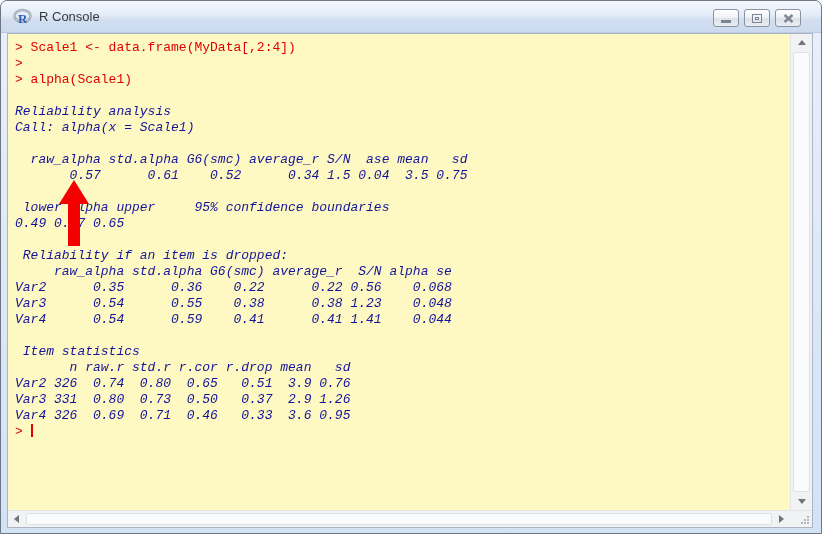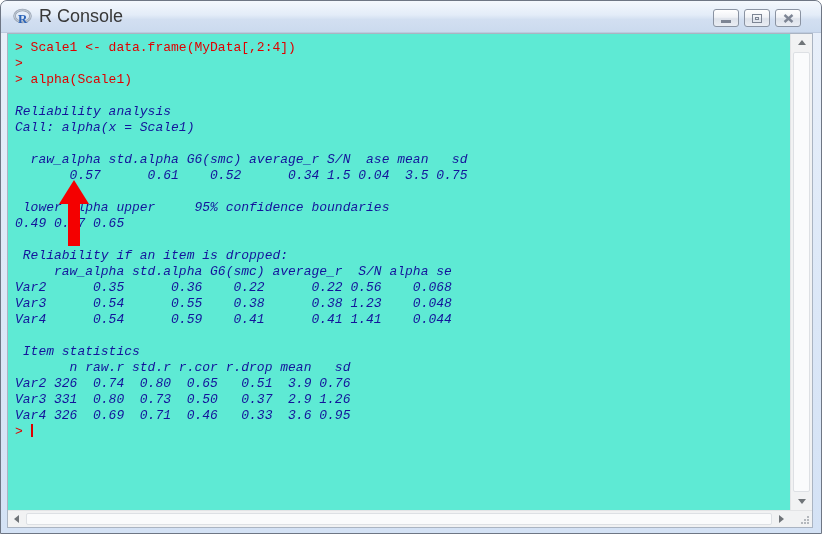--- a/index.html
+++ b/index.html
@@ -17,21 +17,21 @@
 
   
   .titlebar{
     position:absolute;left:0;top:0;right:0;height:32px;
     background:linear-gradient(180deg,#f4f8fd 0%,#e3ecf8 45%,#d2dff1 60%,#cbdaee 100%);
     border-bottom:1px solid #bccadf;
     border-radius:6px 6px 0 0;
     display:flex;align-items:center;
   }
   .app-icon{margin:0 6px 0 12px;display:flex;align-items:center;}
-  .title-text{font-size:18px;color:#383838;}
+  .title-text{font-size:13px;color:#383838;}
 
   .win-controls{position:absolute;right:20px;top:8px;display:flex;gap:5px;}
   .win-btn{
     width:26px;height:18px;
     border:1px solid #8a93a2;border-radius:3px;
     background:linear-gradient(180deg,#ffffff 0%,#f0f2f6 45%,#dde2ea 55%,#e9edf3 100%);
     display:flex;align-items:center;justify-content:center;
     padding:0;cursor:default;
   }
   .glyph-min{width:10px;height:3px;background:#7d8594;margin-top:7px;}
@@ -41,21 +41,21 @@
   
   .client{
     position:absolute;left:6px;top:32px;
     width:806px;height:495px;
     border:1px solid #aab4c2;
     background:#ffffff;
     display:flex;flex-direction:column;
   }
   .content-row{flex:1;display:flex;min-height:0;}
   .text-area{
-    flex:1;background:#5eead4;overflow:hidden;
+    flex:1;background:#fef9c3;overflow:hidden;
     padding:6px 8px 0 7px;
     position:relative;
   }
   .console-pre{
     font-family:"Liberation Mono","DejaVu Sans Mono",monospace;
     font-size:13px;line-height:16px;
     white-space:pre;
   }
   .console-line{white-space:pre;}
   .console-line.input{color:var(--input-text,#e00000);}

